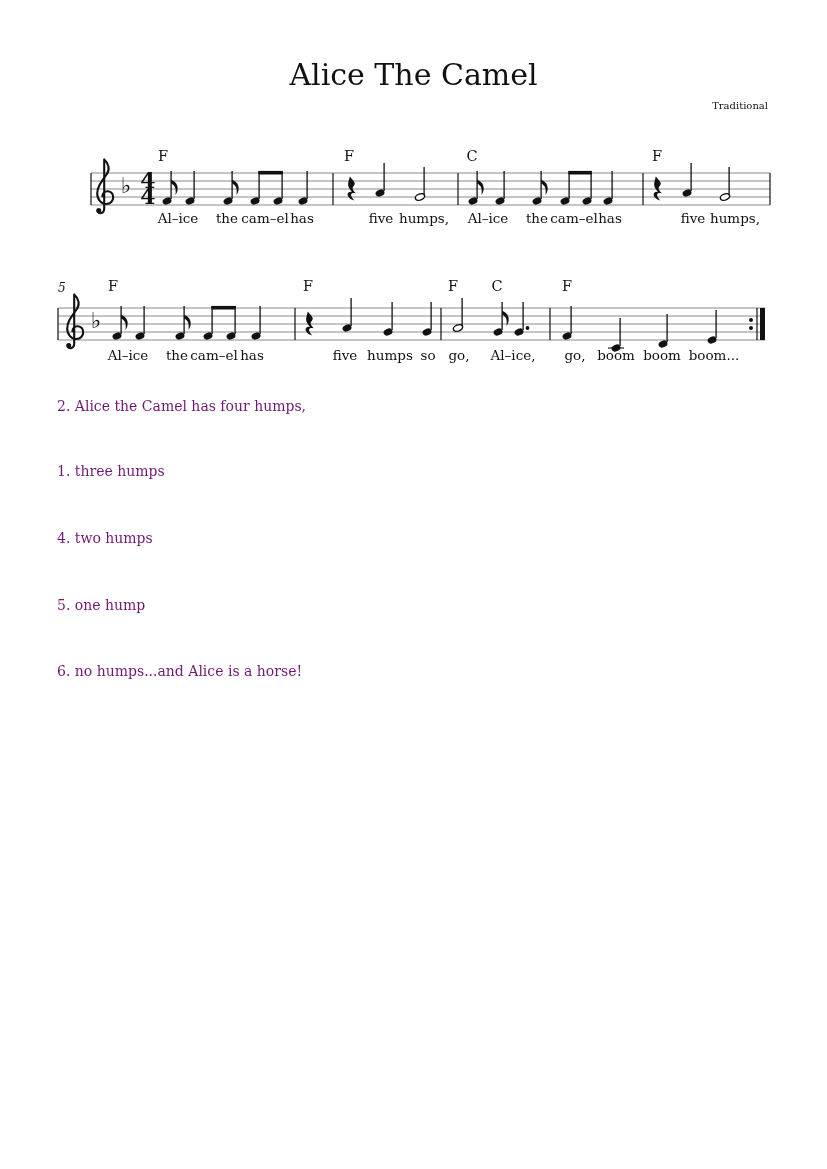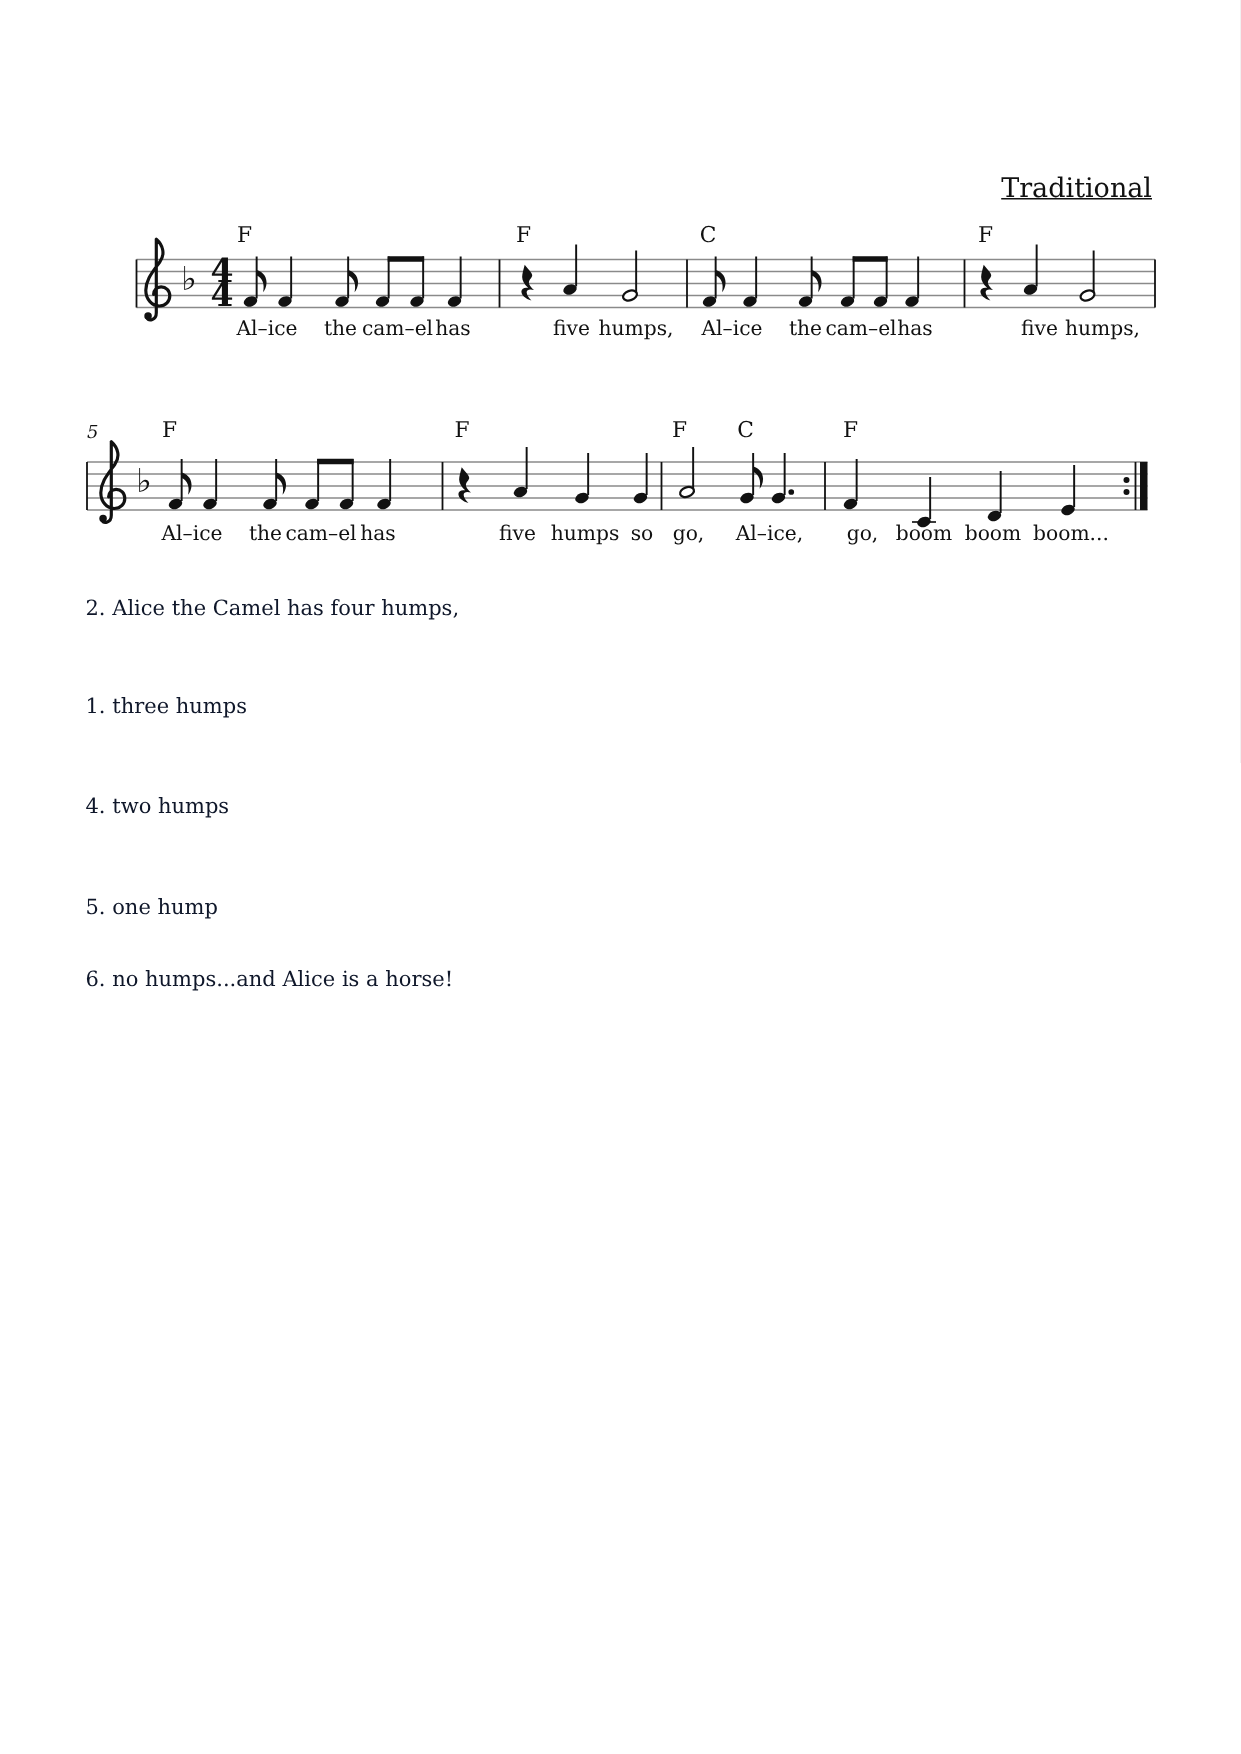--- a/index.html
+++ b/index.html
@@ -9,34 +9,35 @@
     background:#ffffff;
     font-family:"DejaVu Serif", serif;
     overflow:hidden;
     margin:0 auto;
   }
   .title{
     position:absolute;top:57px;left:0;width:100%;
     text-align:center;font-size:30px;color:#111;
   }
   .composer{
-    position:absolute;top:115px;right:59px;
-    font-size:18px;color:#111;text-decoration:underline;
+    position:absolute;top:100px;right:59px;
+    font-size:10px;color:#111;
   }
   .verses{position:absolute;left:0;top:0;width:100%;}
-  .verse{position:absolute;left:57px;font-size:14px;color:#0f172a;white-space:pre;}
+  .verse{position:absolute;left:57px;font-size:14px;color:#701a75;white-space:pre;}
   .verse-2{top:398px;} .verse-3{top:463px;} .verse-4{top:530px;}
-  .verse-5{top:597px;text-align:center;} .verse-6{top:645px;}
+  .verse-5{top:597px;text-align:center;} .verse-6{top:663px;}
   svg.notation{position:absolute;left:0;top:0;}
   svg text{fill:#111;}
 </style>
 </head>
 <body>
 
 <div class="page">
+  <div class="title">Alice The Camel</div>
   <div class="composer">Traditional</div>
 
   <svg class="notation" id="notation" width="827" height="400" viewBox="0 0 827 400">
       <line x1="91" y1="173" x2="770" y2="173" stroke="#8a8a8a" stroke-width="1"></line>
       <line x1="91" y1="181" x2="770" y2="181" stroke="#8a8a8a" stroke-width="1"></line>
       <line x1="91" y1="189" x2="770" y2="189" stroke="#8a8a8a" stroke-width="1"></line>
       <line x1="91" y1="197" x2="770" y2="197" stroke="#8a8a8a" stroke-width="1"></line>
       <line x1="91" y1="205" x2="770" y2="205" stroke="#8a8a8a" stroke-width="1"></line>
       <line x1="91" y1="173" x2="91" y2="205" stroke="#111111" stroke-width="1.2"></line>
       <line x1="333" y1="173" x2="333" y2="205" stroke="#111111" stroke-width="1.2"></line>

